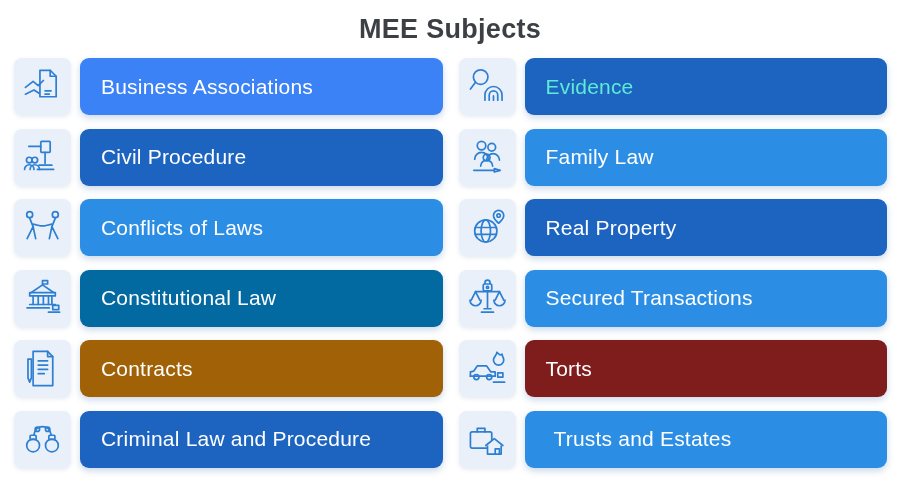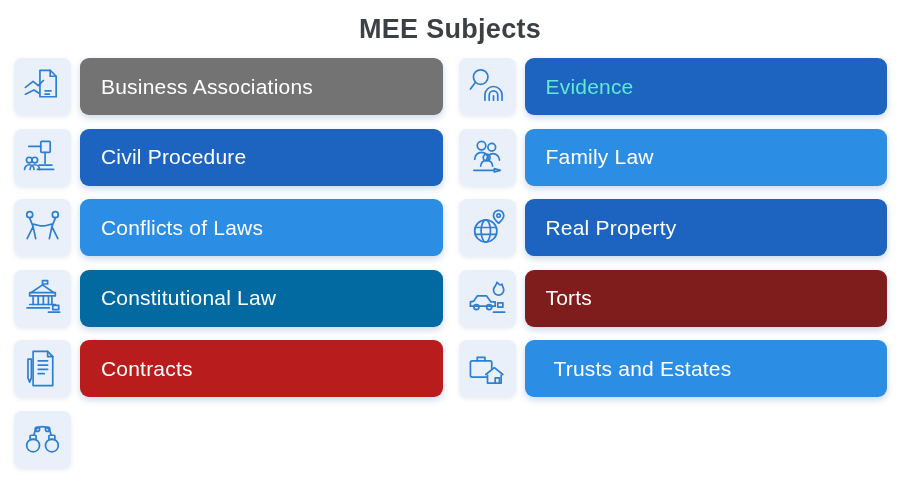--- a/index.html
+++ b/index.html
@@ -139,21 +139,21 @@
   <div class="title" style="color: rgb(60, 64, 69);">MEE Subjects</div>
 </div>
 
 <div class="grid">
   <div class="subject">
     <div class="tile" style="background: rgb(233, 240, 250); color: rgb(46, 127, 210);">
       <svg class="icon-svg" viewBox="0 0 48 48">
           <use href="#sym-handshake-document"></use>
         </svg>
     </div>
-    <div class="bar" style="background: #737373;">
+    <div class="bar" style="background: #3b82f6;">
       <span class="label" style="color: rgb(255, 255, 255);">Business Associations</span>
     </div>
   </div>
 
   <div class="subject">
     <div class="tile" style="background: rgb(233, 240, 250); color: rgb(46, 127, 210);">
       <svg class="icon-svg" viewBox="0 0 48 48">
           <use href="#sym-gavel-people"></use>
         </svg>
     </div>
@@ -183,31 +183,34 @@
       <span class="label" style="color: rgb(255, 255, 255);">Constitutional Law</span>
     </div>
   </div>
 
   <div class="subject">
     <div class="tile" style="background: rgb(233, 240, 250); color: rgb(46, 127, 210);">
       <svg class="icon-svg" viewBox="0 0 48 48">
           <use href="#sym-document-pen"></use>
         </svg>
     </div>
-    <div class="bar" style="background: #b91c1c;">
+    <div class="bar" style="background: #a16207;">
       <span class="label" style="color: rgb(255, 255, 255);">Contracts</span>
     </div>
   </div>
 
   <div class="subject">
     <div class="tile" style="background: rgb(233, 240, 250); color: rgb(46, 127, 210);">
       <svg class="icon-svg" viewBox="0 0 48 48">
           <use href="#sym-handcuffs"></use>
         </svg>
     </div>
+    <div class="bar" style="background: rgb(29, 100, 192);">
+      <span class="label" style="color: rgb(255, 255, 255);">Criminal Law and Procedure</span>
+    </div>
   </div>
 
   <div class="subject">
     <div class="tile" style="background: rgb(233, 240, 250); color: rgb(46, 127, 210);">
       <svg class="icon-svg" viewBox="0 0 48 48">
           <use href="#sym-magnifier-fingerprint"></use>
         </svg>
     </div>
     <div class="bar" style="background: rgb(29, 100, 192);">
       <span class="label" style="color: #5eead4;">Evidence</span>
@@ -229,20 +232,30 @@
     <div class="tile" style="background: rgb(233, 240, 250); color: rgb(46, 127, 210);">
       <svg class="icon-svg" viewBox="0 0 48 48">
           <use href="#sym-globe-pin"></use>
         </svg>
     </div>
     <div class="bar" style="background: rgb(29, 100, 192);">
       <span class="label" style="color: rgb(255, 255, 255);">Real Property</span>
     </div>
   </div>
 
+  <div class="subject">
+    <div class="tile" style="background: rgb(233, 240, 250); color: rgb(46, 127, 210);">
+      <svg class="icon-svg" viewBox="0 0 48 48">
+          <use href="#sym-scale-lock"></use>
+        </svg>
+    </div>
+    <div class="bar" style="background: rgb(43, 142, 228);">
+      <span class="label" style="color: rgb(255, 255, 255);">Secured Transactions</span>
+    </div>
+  </div>
 
   <div class="subject">
     <div class="tile" style="background: rgb(233, 240, 250); color: rgb(46, 127, 210);">
       <svg class="icon-svg" viewBox="0 0 48 48">
           <use href="#sym-burning-car-gavel"></use>
         </svg>
     </div>
     <div class="bar" style="background: #7f1d1d;">
       <span class="label" style="color: rgb(255, 255, 255);">Torts</span>
     </div>

